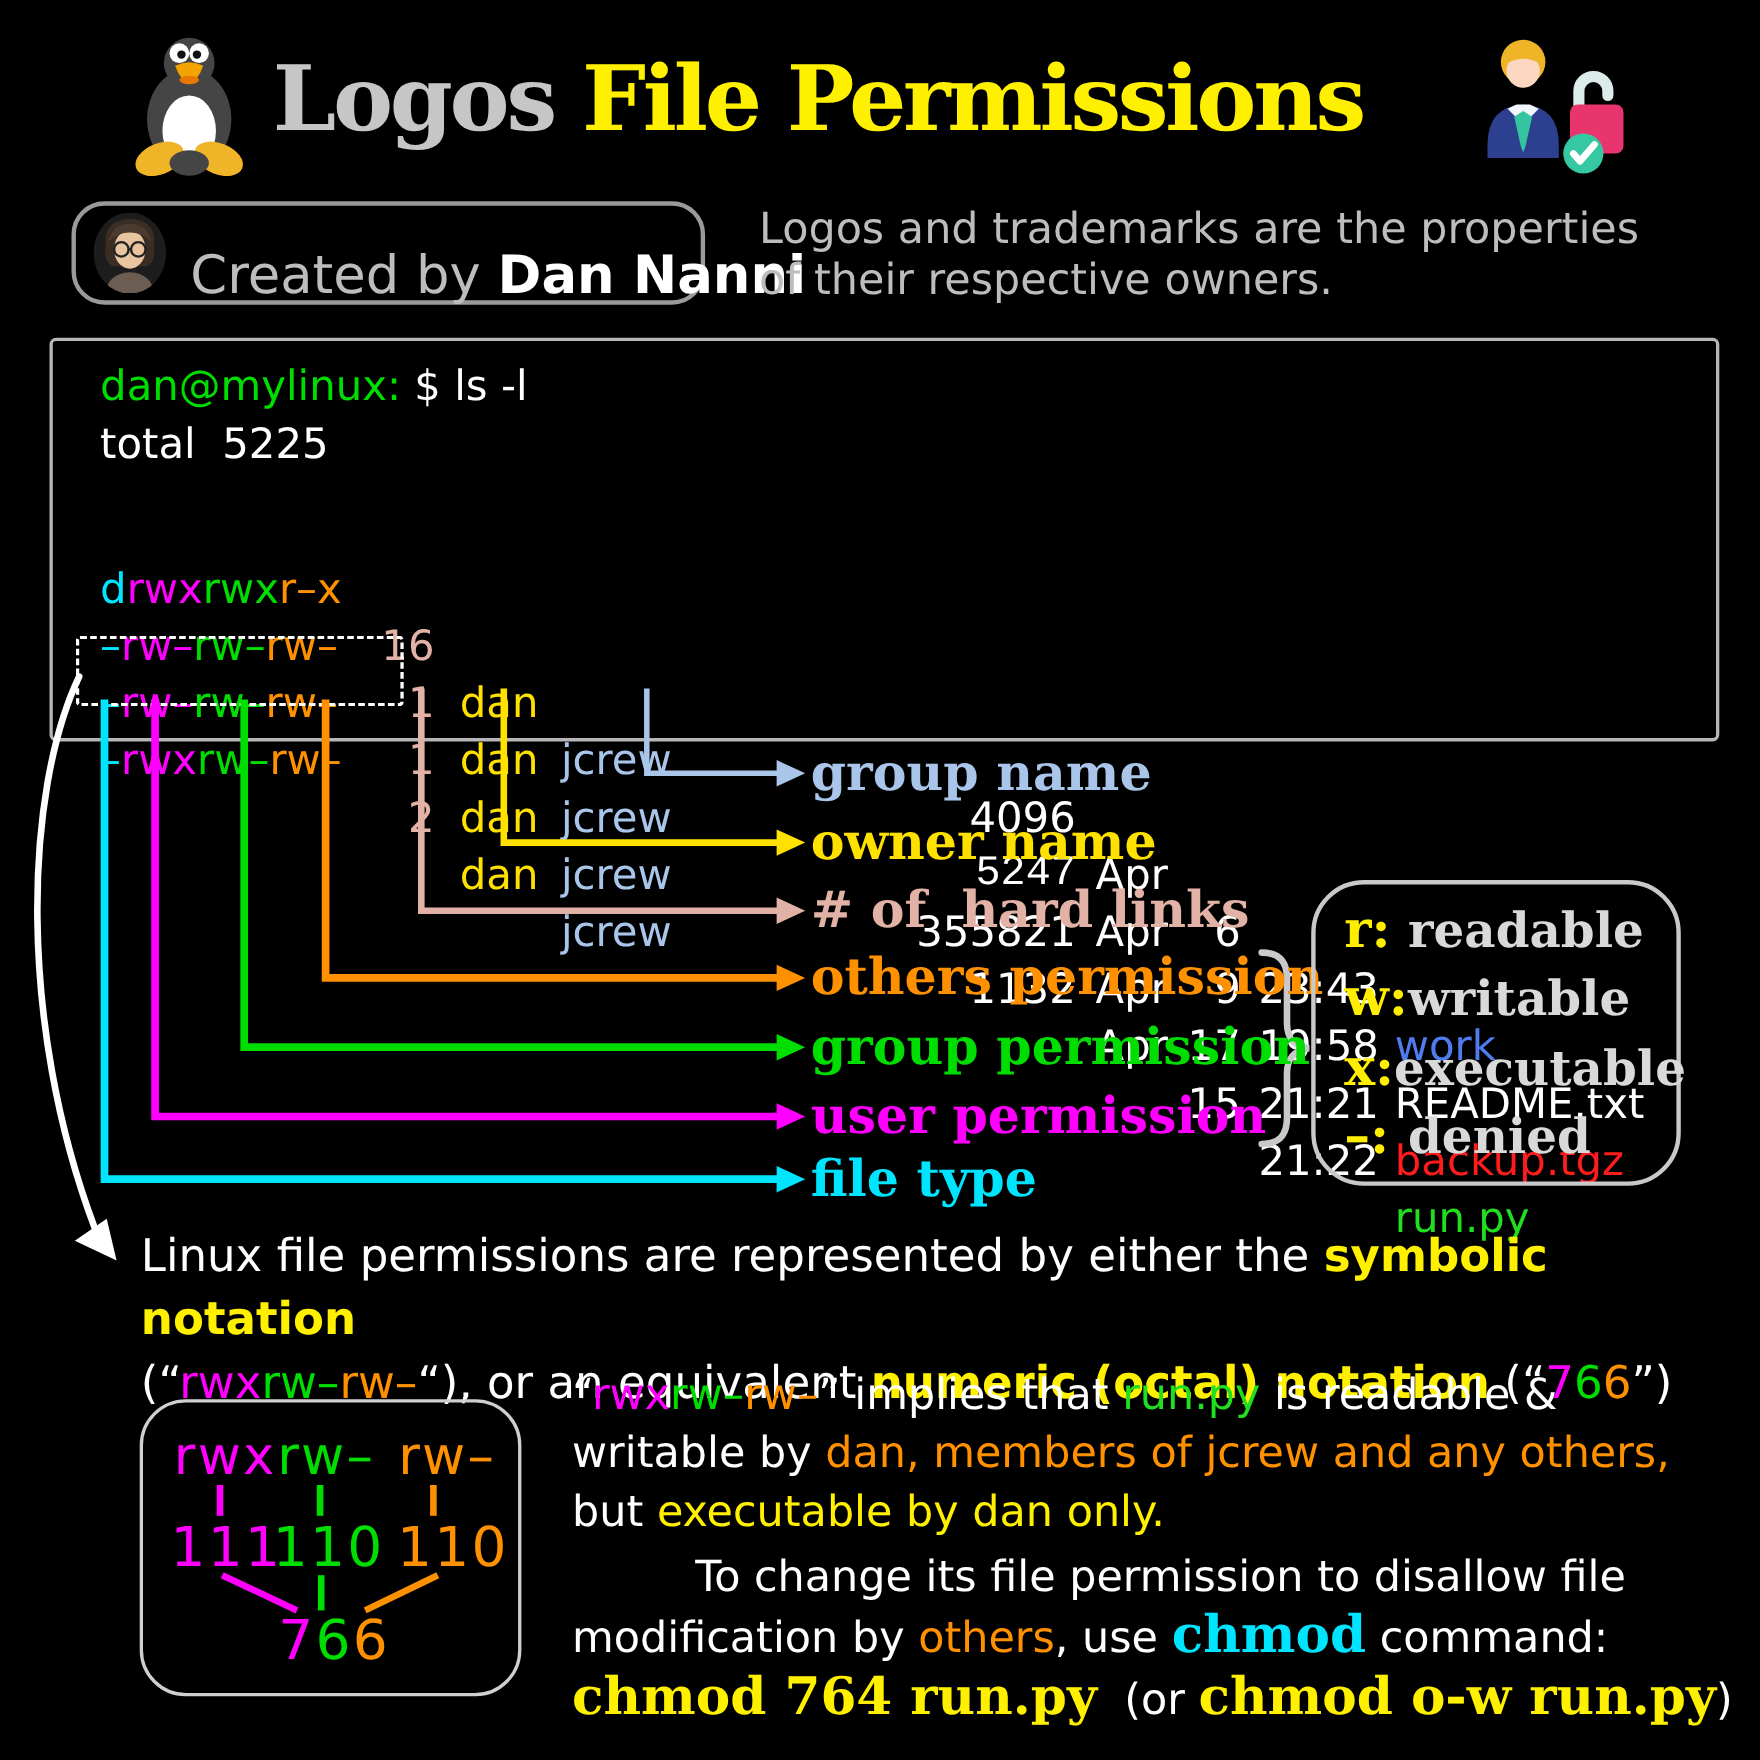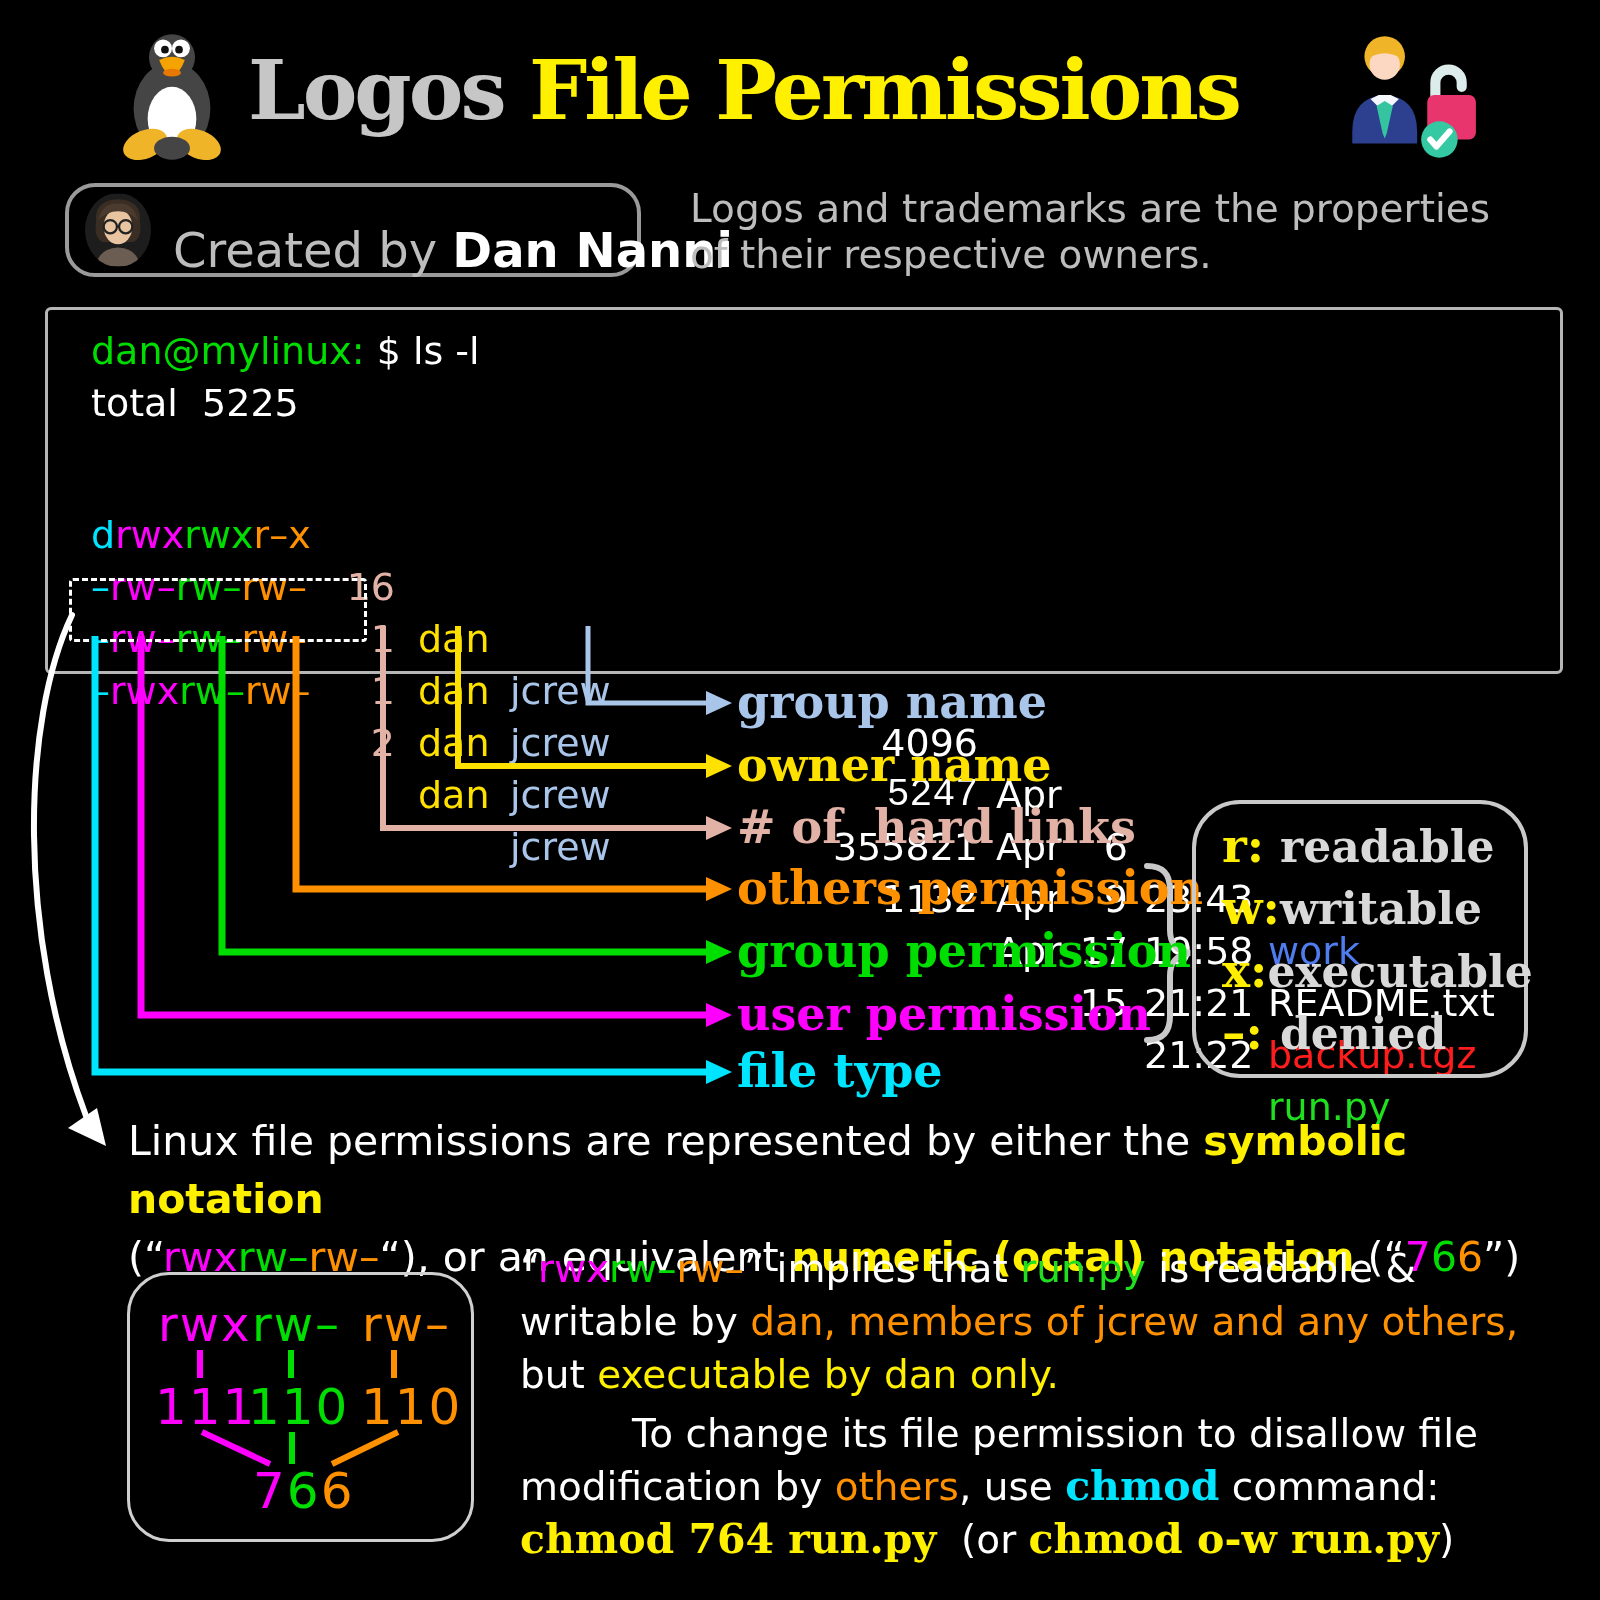--- a/index.html
+++ b/index.html
@@ -46,21 +46,21 @@
   #explain .line{white-space:pre-wrap;}
 
   
   #octalbox{left:127px;top:1272px;width:341px;height:264px;border:3px solid #cfcfcf;border-radius:42px;}
   .ob{position:absolute;font-size:48px;font-weight:500;white-space:pre;letter-spacing:2px;}
   .ob-num{font-size:50px;}
 
   
   #bottomtext{left:520px;top:1242px;width:1070px;font-size:39px;line-height:53px;}
   #bottomtext .line{white-space:pre-wrap;}
-  #bottomtext .serif{font-size:41px;}
+  #bottomtext .serif{font-size:47px;}
 
   svg.overlay{position:absolute;left:0;top:0;pointer-events:none;}
 </style>
 </head>
 <body>
 
 <div id="canvas">
 
   <svg class="abs" style="left:108px;top:26px;" width="128" height="142" viewBox="0 0 100 110">
     <ellipse cx="50" cy="64" rx="30" ry="36" fill="#454545"></ellipse>

